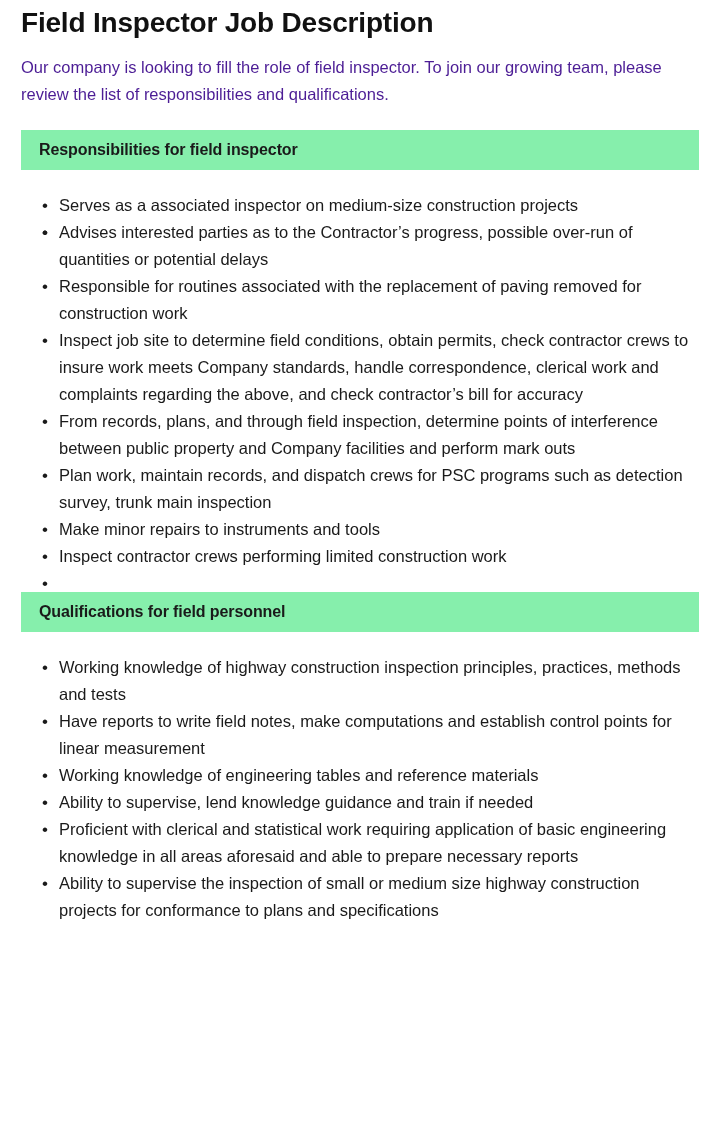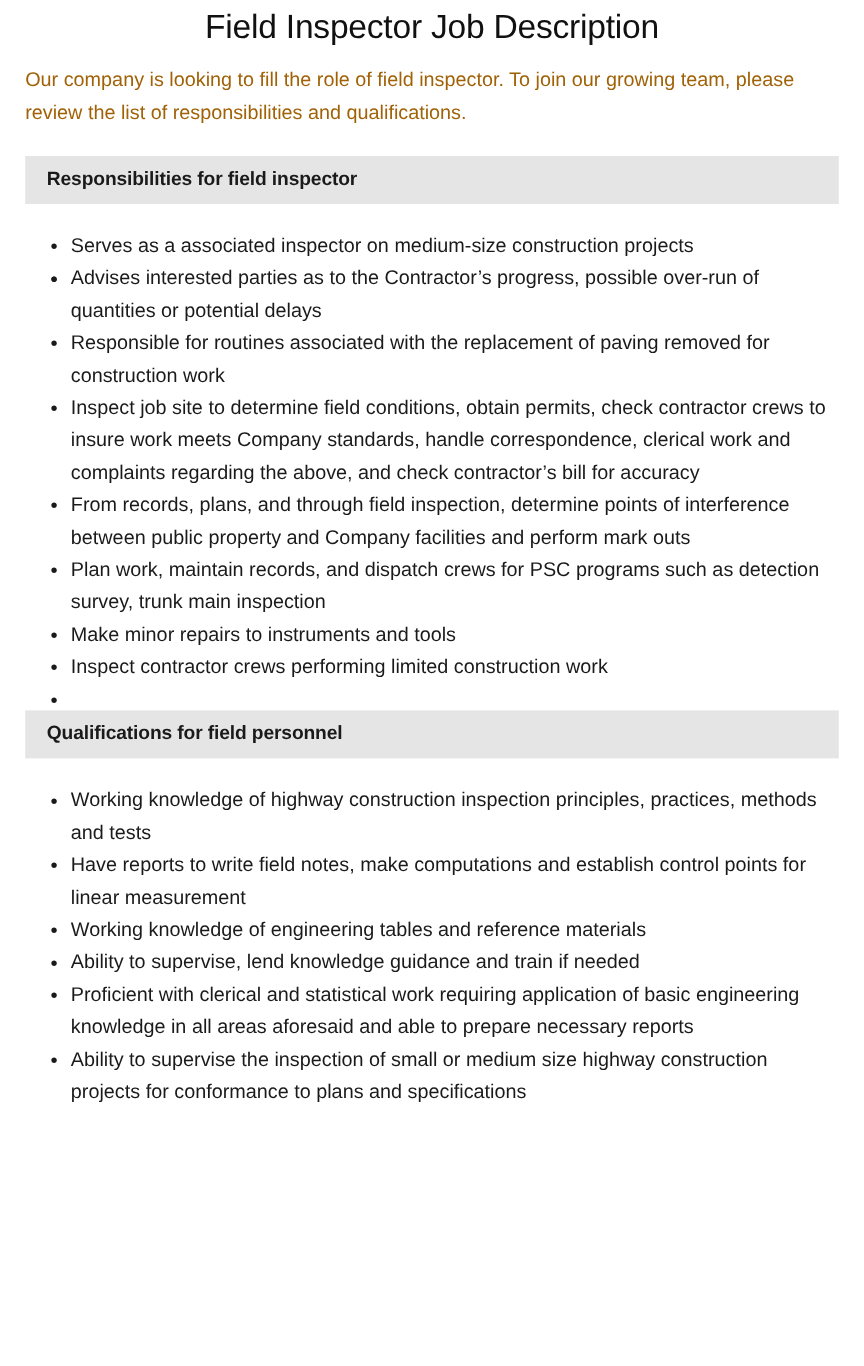--- a/index.html
+++ b/index.html
@@ -21,40 +21,40 @@
     padding: 0;
     position: relative;
   }
 
   
   .doc-title {
     margin: 0;
     padding: 4px 21px 0 21px;
     font-size: 28px;
     line-height: 38px;
-    font-weight: normal;
-    text-align: center;
+    font-weight: bold;
+    text-align: left;
     letter-spacing: -0.2px;
     color: #111111;
   }
 
   
   .intro {
     margin: 12px 0 0 0;
     padding: 0 22px 0 21px;
     font-size: 16.5px;
     line-height: 27px;
-    color: #a16207;
+    color: #4c1d95;
   }
 
   
   .section-bar {
     margin: 22px 21px 4px 21px;
     height: 40px;
-    background: #e5e5e5;
+    background: #86efac;
     display: flex;
     align-items: center;
     box-sizing: border-box;
     padding: 0 18px;
   }
   .section-bar-title {
     font-size: 16px;
     font-weight: bold;
     line-height: 20px;
     color: #1a1a1a;

